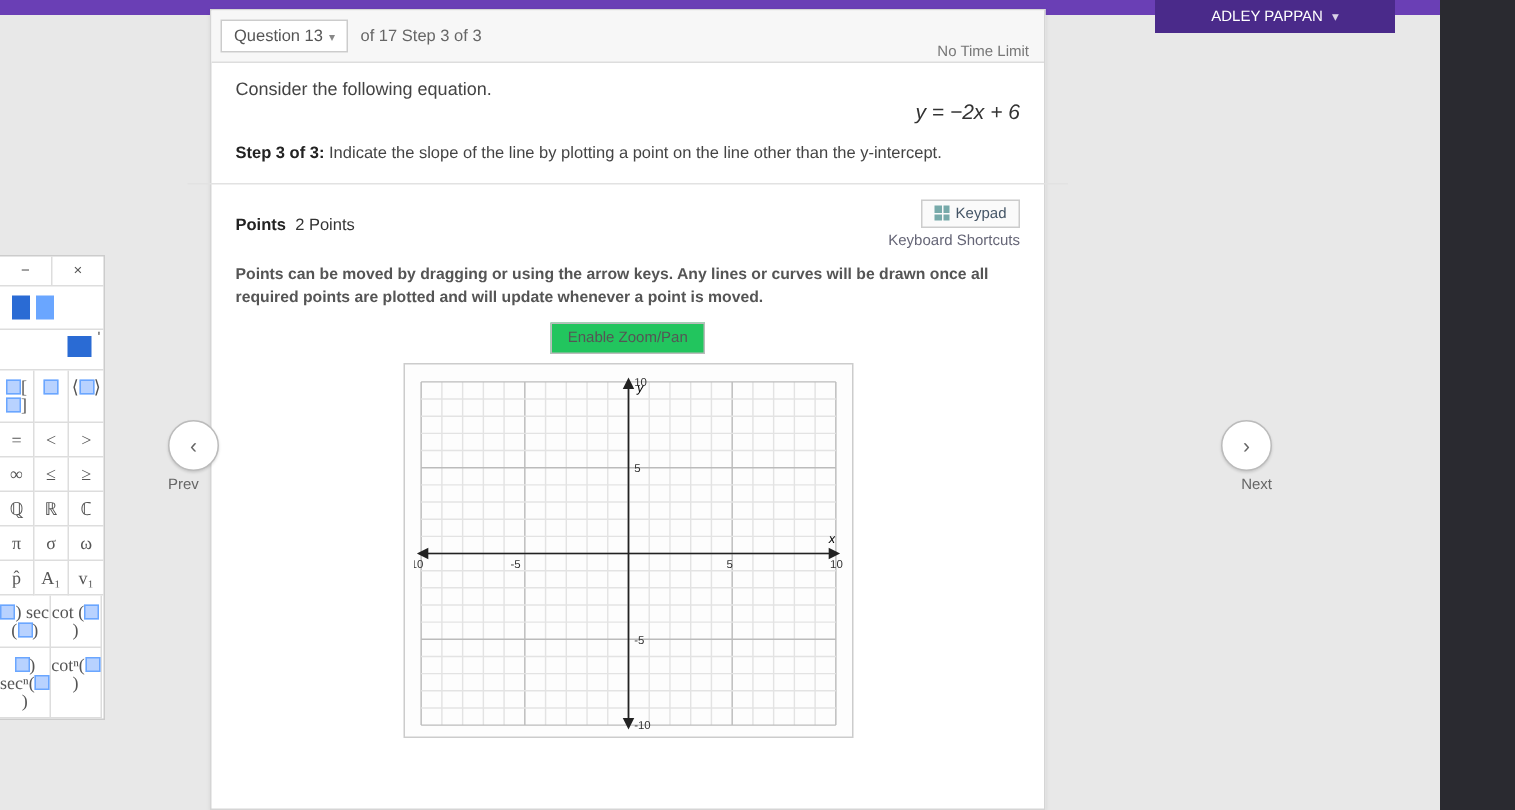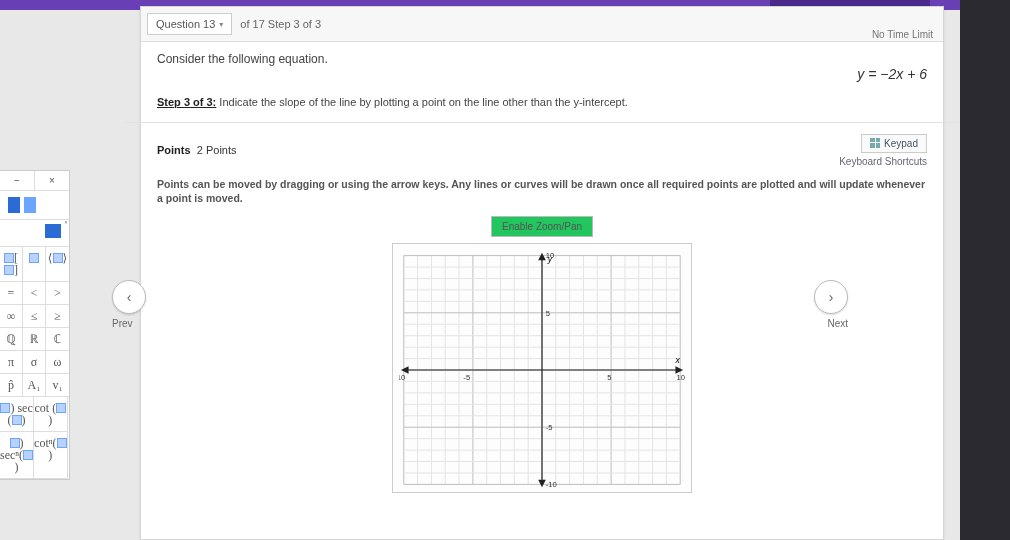--- a/index.html
+++ b/index.html
@@ -85,21 +85,21 @@
     font-size:12px;
     line-height:1;
   }
   .palette .grid div:nth-child(3n){border-right:none;}
   .placeholder{display:inline-block;width:10px;height:10px;background:#b8d2ff;border:1px solid #6aa6ff;vertical-align:-1px;}
   
   .stage {
     position:absolute;
     left: 140px;
     top: 6px;
-    width: 804px;
+    width: 557px;
     bottom:0;
     background:#fff;
     border:1px solid #d5d5d5;
     box-shadow:0 1px 3px rgba(0,0,0,.08);
   }
   .qhead{
     display:flex;
     border-bottom:1px solid #ddd;
     background:#f7f7f7;
     align-items:stretch;
@@ -122,21 +122,21 @@
   .qbody{
     padding:10px 16px 0;
   }
   .prompt{ color:#444; margin-bottom:0;}
   .equation{
     text-align:right; font-style:italic;
     font-family:Liberation Sans, sans-serif;
     font-size:14px; margin-bottom:14px;
   }
   .stepline{ color:#444; margin-bottom:14px; font-size:11px;}
-  .stepline b{color:#222;text-decoration:underline;}
+  .stepline b{color:#222;}
   .divider{border-top:1px solid #e2e2e2; margin:0 -16px;}
   .ansrow{
     display:flex; align-items:center; justify-content:space-between;
     padding:10px 16px 4px;
   }
   .ansrow .lab{font-size:11px;}
   .ansrow .lab b{color:#222;}
   .tools{ text-align:right; font-size:10px; color:#556;}
   .keypadbtn{
     display:inline-flex; gap:4px; align-items:flex-start;

